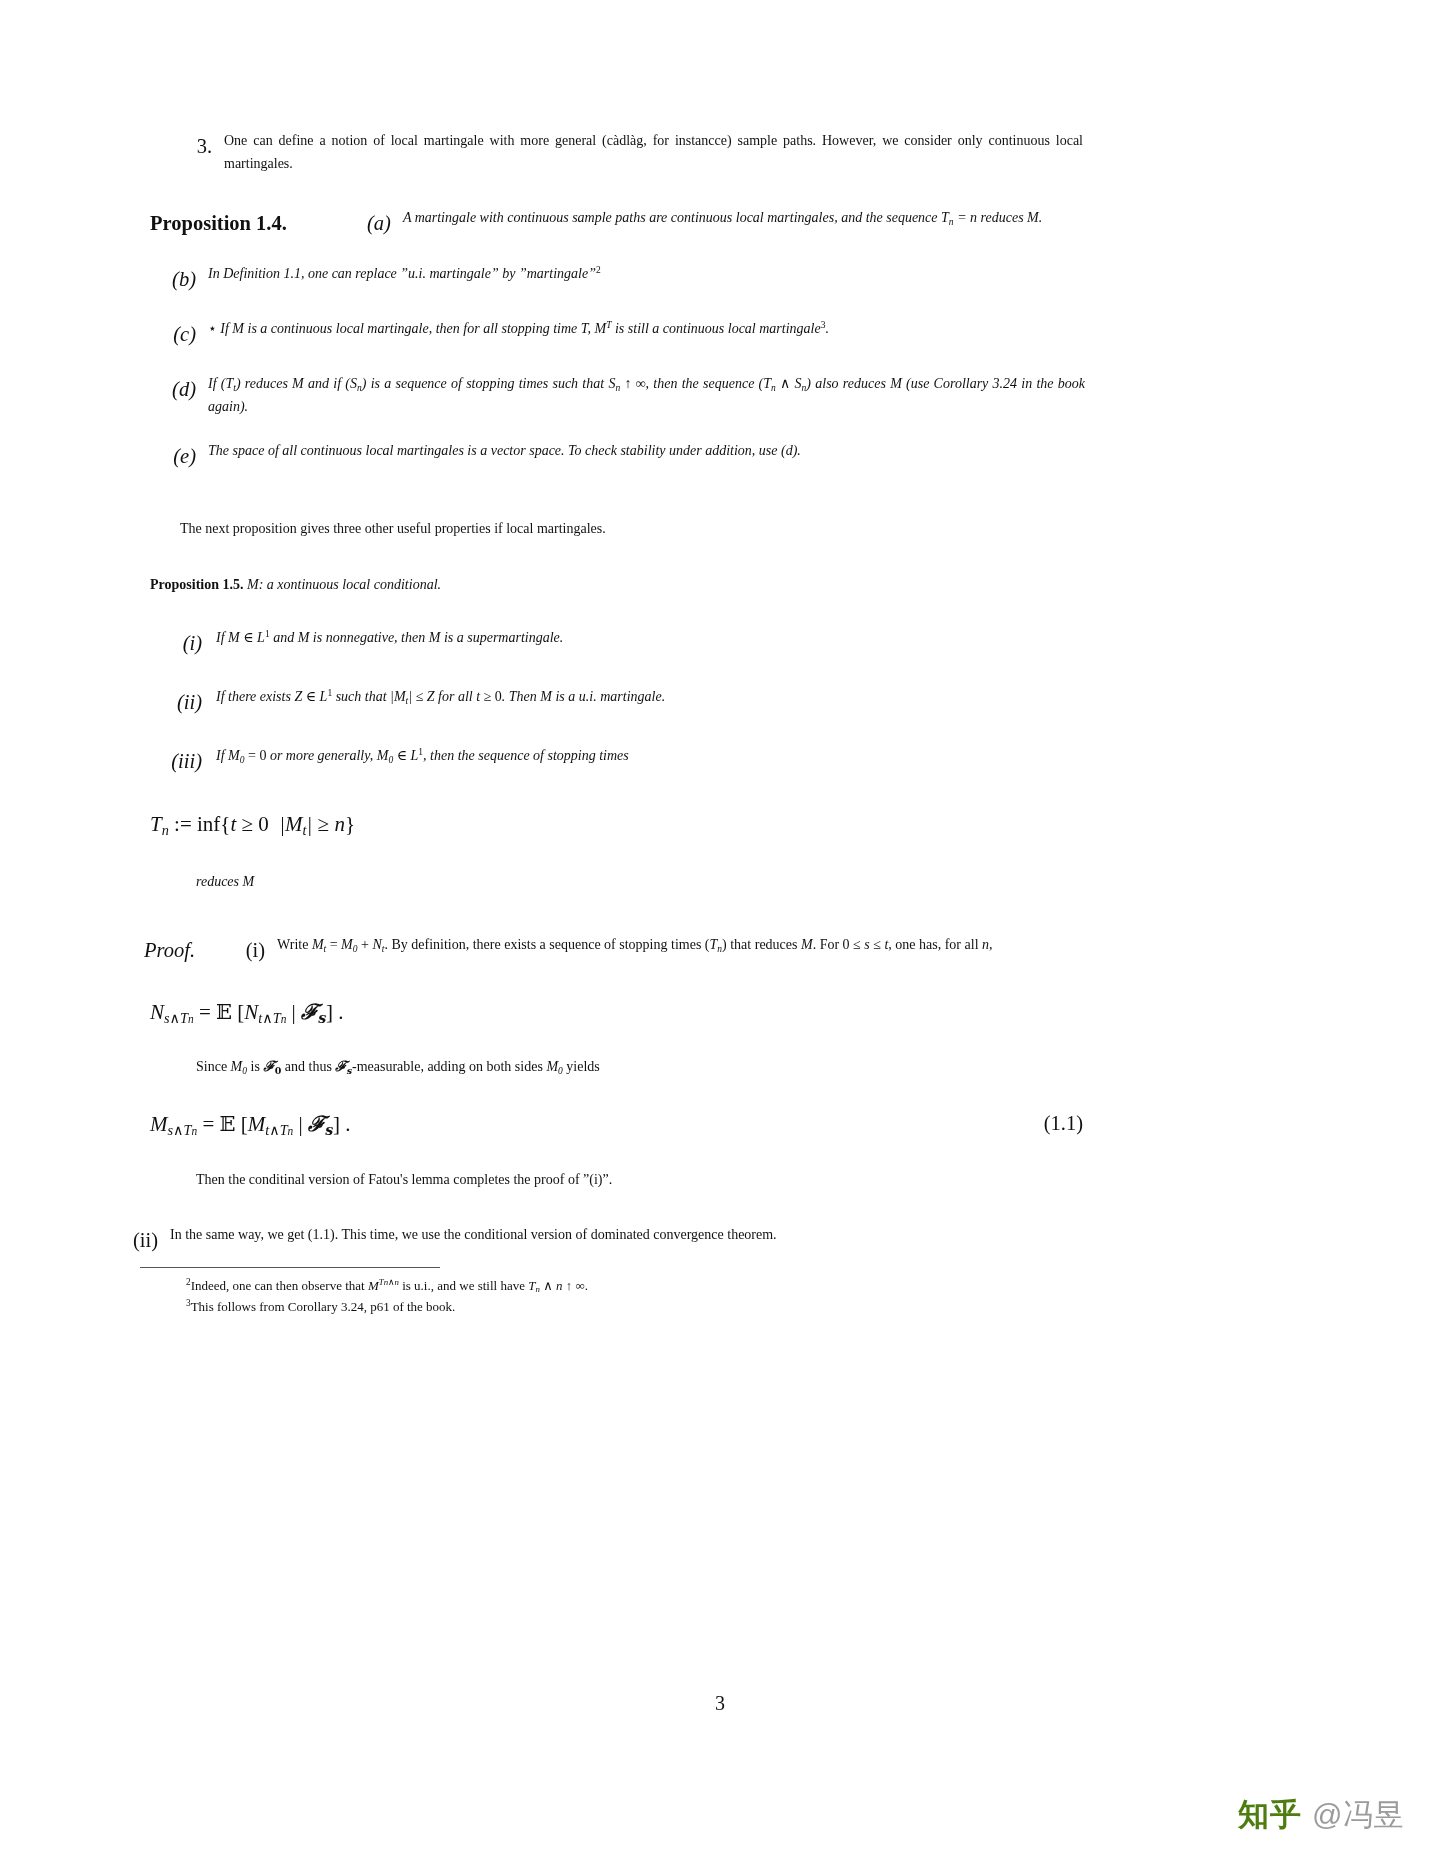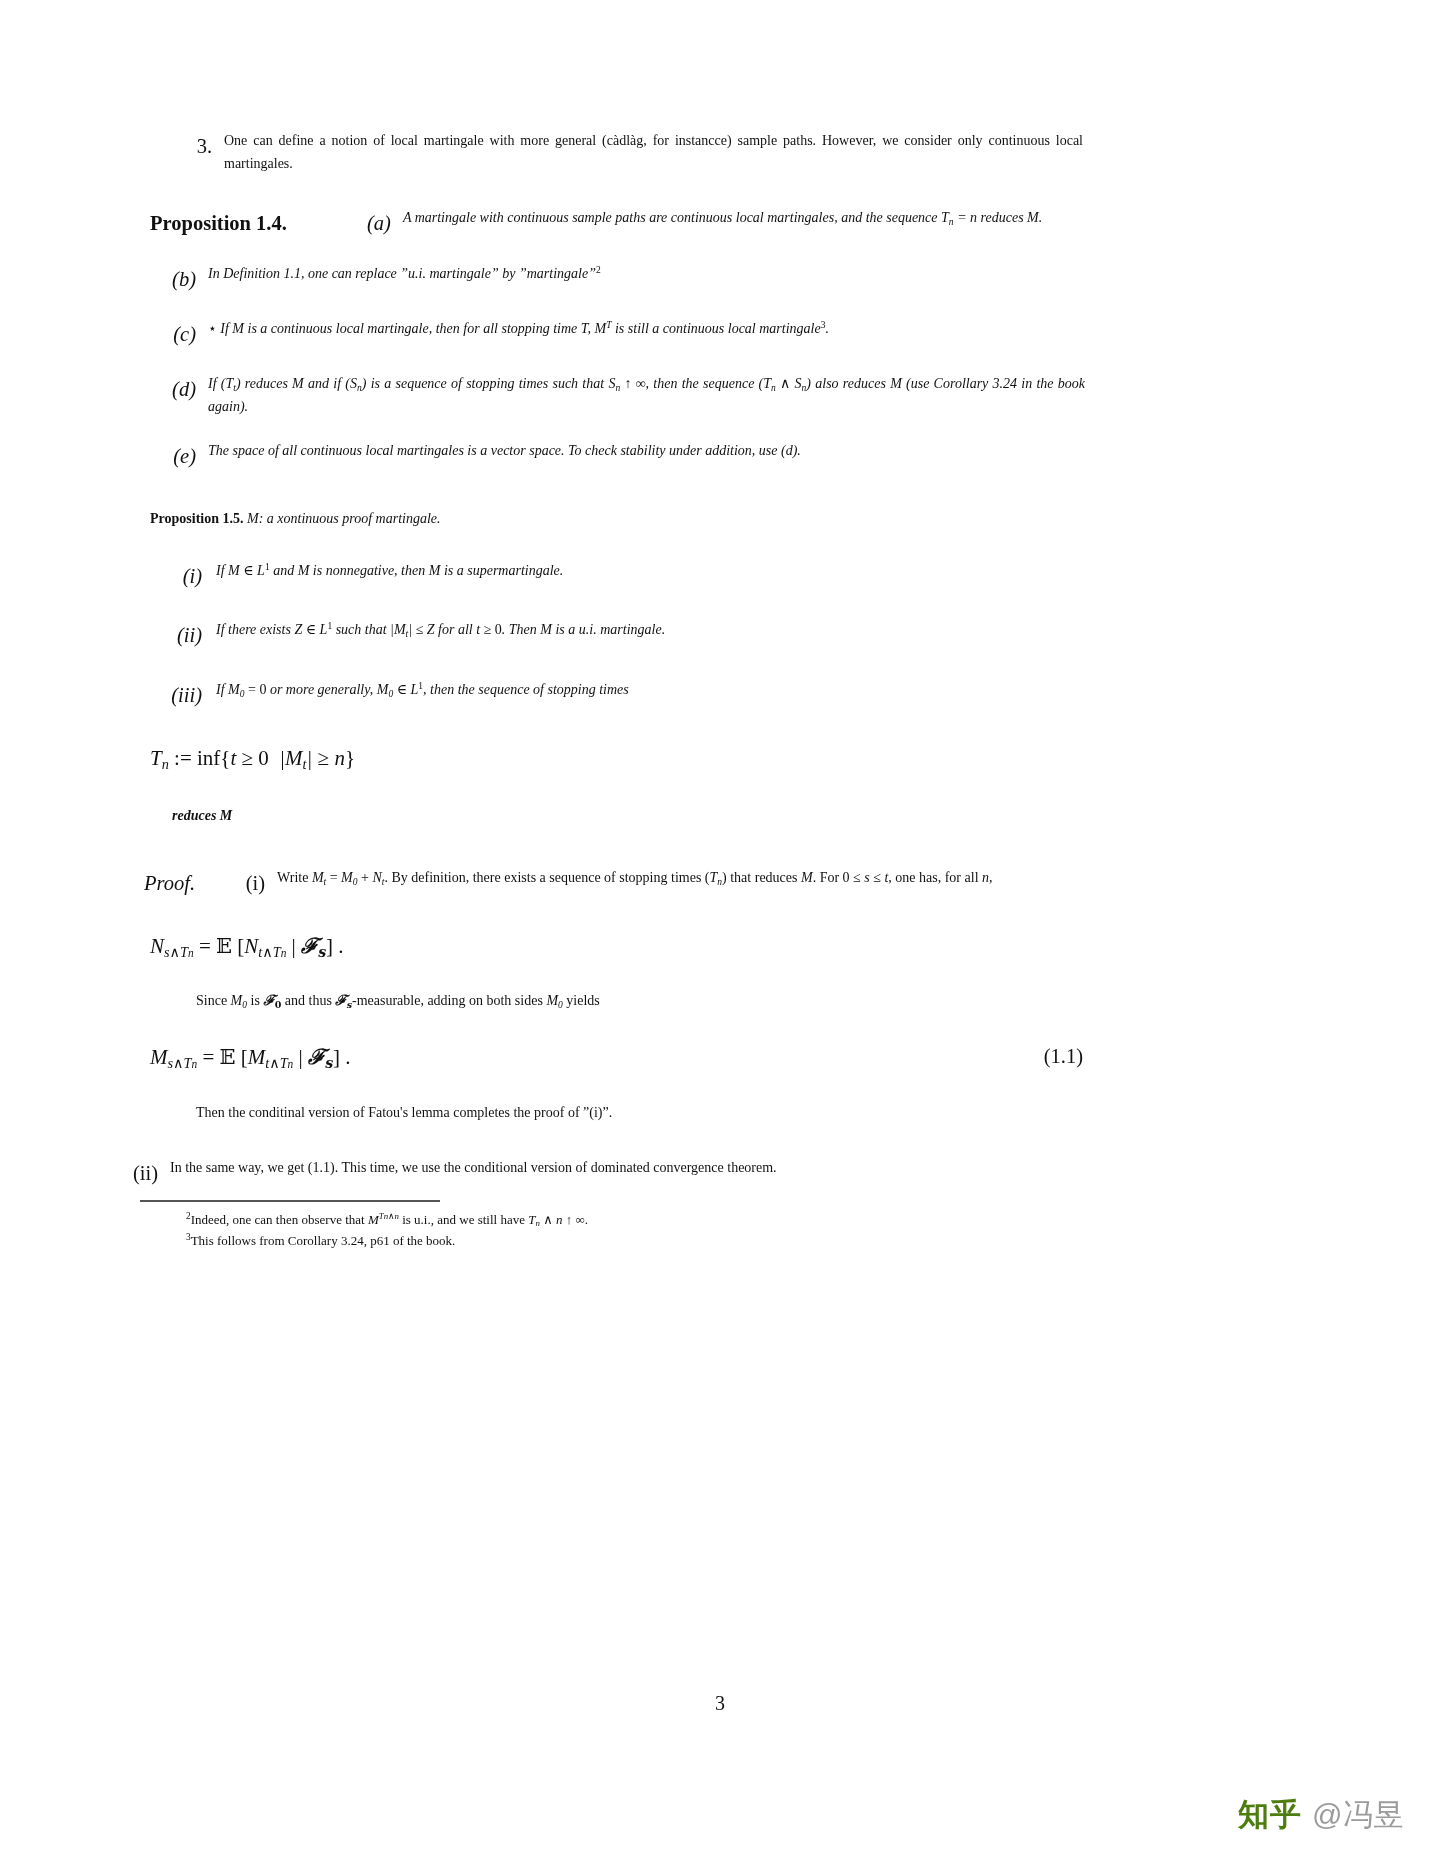--- a/index.html
+++ b/index.html
@@ -285,24 +285,27 @@
           If (<span class="math nowrap">T<sub>t</sub></span>) reduces <span class="math">M</span> and if (<span class="math nowrap">S<sub>n</sub></span>) is a sequence of stopping times such that <span class="math nowrap">S<sub>n</sub></span> ↑ ∞, then the sequence (<span class="math nowrap">T<sub>n</sub></span> ∧ <span class="math nowrap">S<sub>n</sub></span>) also reduces <span class="math">M</span> (use Corollary 3.24 in the book again).
         </div>
       </div>
 
       <div class="alpha-item">
         <div class="lbl">(e)</div>
         <div class="bodytext txt it">The space of all continuous local martingales is a vector space. To check stability under addition, use (d).</div>
       </div>
     </div>
 
+    <div class="txt para" style="margin-top:44px;">
+      <span>The next proposition gives three other useful properties if local martingales.</span>
+    </div>
 
     <div class="txt" style="margin-top:34px;">
       <span class="bf">Proposition 1.5.</span>
-      <span class="math">M</span><span class="it">: a xontinuous proof martingale.</span>
+      <span class="math">M</span><span class="it">: a xontinuous local conditional.</span>
     </div>
 
     <div class="roman-list">
 
       <div class="roman-item">
         <div class="lbl">(i)</div>
         <div class="bodytext txt it">
           If <span class="math">M</span> <span class="mathup">∈</span> <span class="math nowrap">L<sup class="mathup">1</sup></span> and <span class="math">M</span> is nonnegative, then <span class="math">M</span> is a supermartingale.
         </div>
       </div>
@@ -319,21 +322,21 @@
         <div class="bodytext txt it">
           If <span class="math nowrap">M<sub>0</sub></span> <span class="mathup">=</span> <span class="mathup">0</span> or more generally, <span class="math nowrap">M<sub>0</sub></span> <span class="mathup">∈</span> <span class="math nowrap">L<sup class="mathup">1</sup></span>, then the sequence of stopping times
         </div>
       </div>
     </div>
 
     <div class="display-eq" style="margin-top:34px;margin-bottom:34px;">
       <span class="math nowrap">T<sub>n</sub></span><span class="mathup">&nbsp;:= inf</span><span class="mathup">{</span><span class="math">t</span> <span class="mathup">≥ 0</span>&nbsp;&nbsp;<span class="math nowrap">|M<sub>t</sub>|</span> <span class="mathup">≥</span> <span class="math">n</span><span class="mathup">}</span>
     </div>
 
-    <div class="txt it" style="margin-top:30px;margin-left:22px;font-weight:bold;">
+    <div class="txt it" style="margin-top:30px;margin-left:46px;">
       reduces <span class="math">M</span>
     </div>
 
     <div class="proof-block" style="margin-left:-6px;">
       <div class="proof-head">Proof.</div>
       <div class="proof-body">
         <div class="alpha-item" style="margin-bottom:0;">
           <div class="lbl" style="flex:0 0 44px;font-style:normal;">(i)</div>
           <div class="bodytext txt">
             Write <span class="math nowrap">M<sub>t</sub></span> <span class="mathup">=</span> <span class="math nowrap">M<sub>0</sub></span> <span class="mathup">+</span> <span class="math nowrap">N<sub>t</sub></span>. By definition, there exists a sequence of stopping times (<span class="math nowrap">T<sub>n</sub></span>) that reduces <span class="math">M</span>. For <span class="mathup">0</span> <span class="mathup">≤</span> <span class="math">s</span> <span class="mathup">≤</span> <span class="math">t</span>, one has, for all <span class="math">n</span>,

